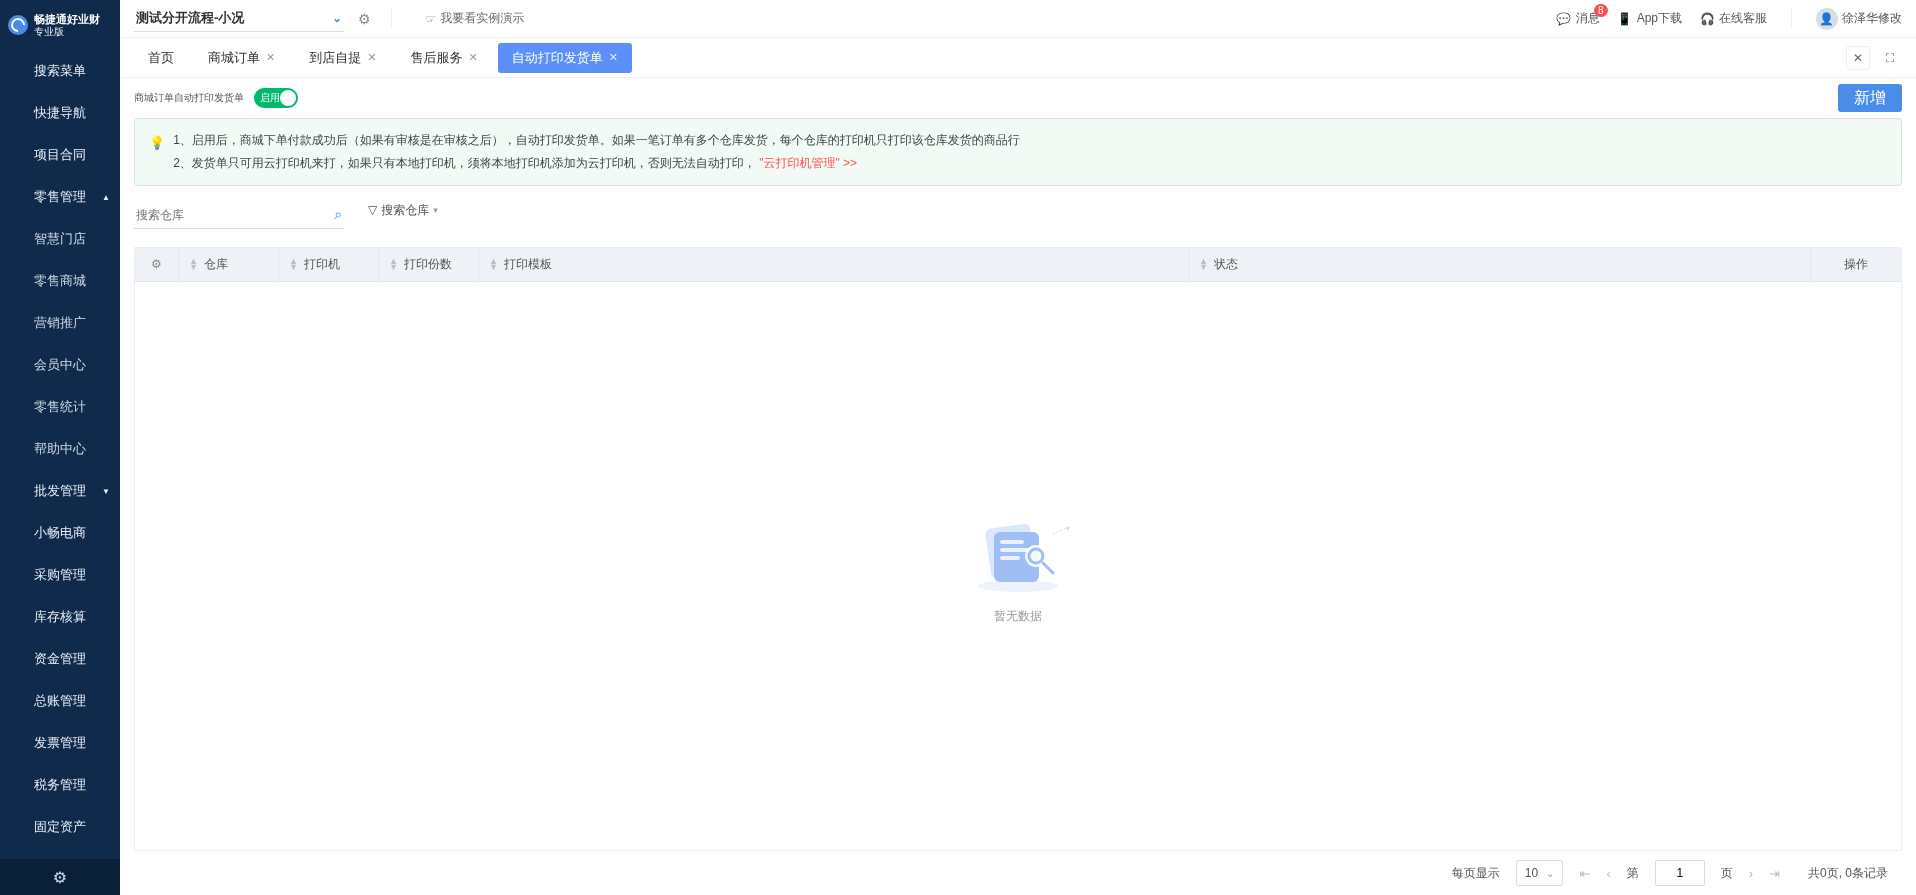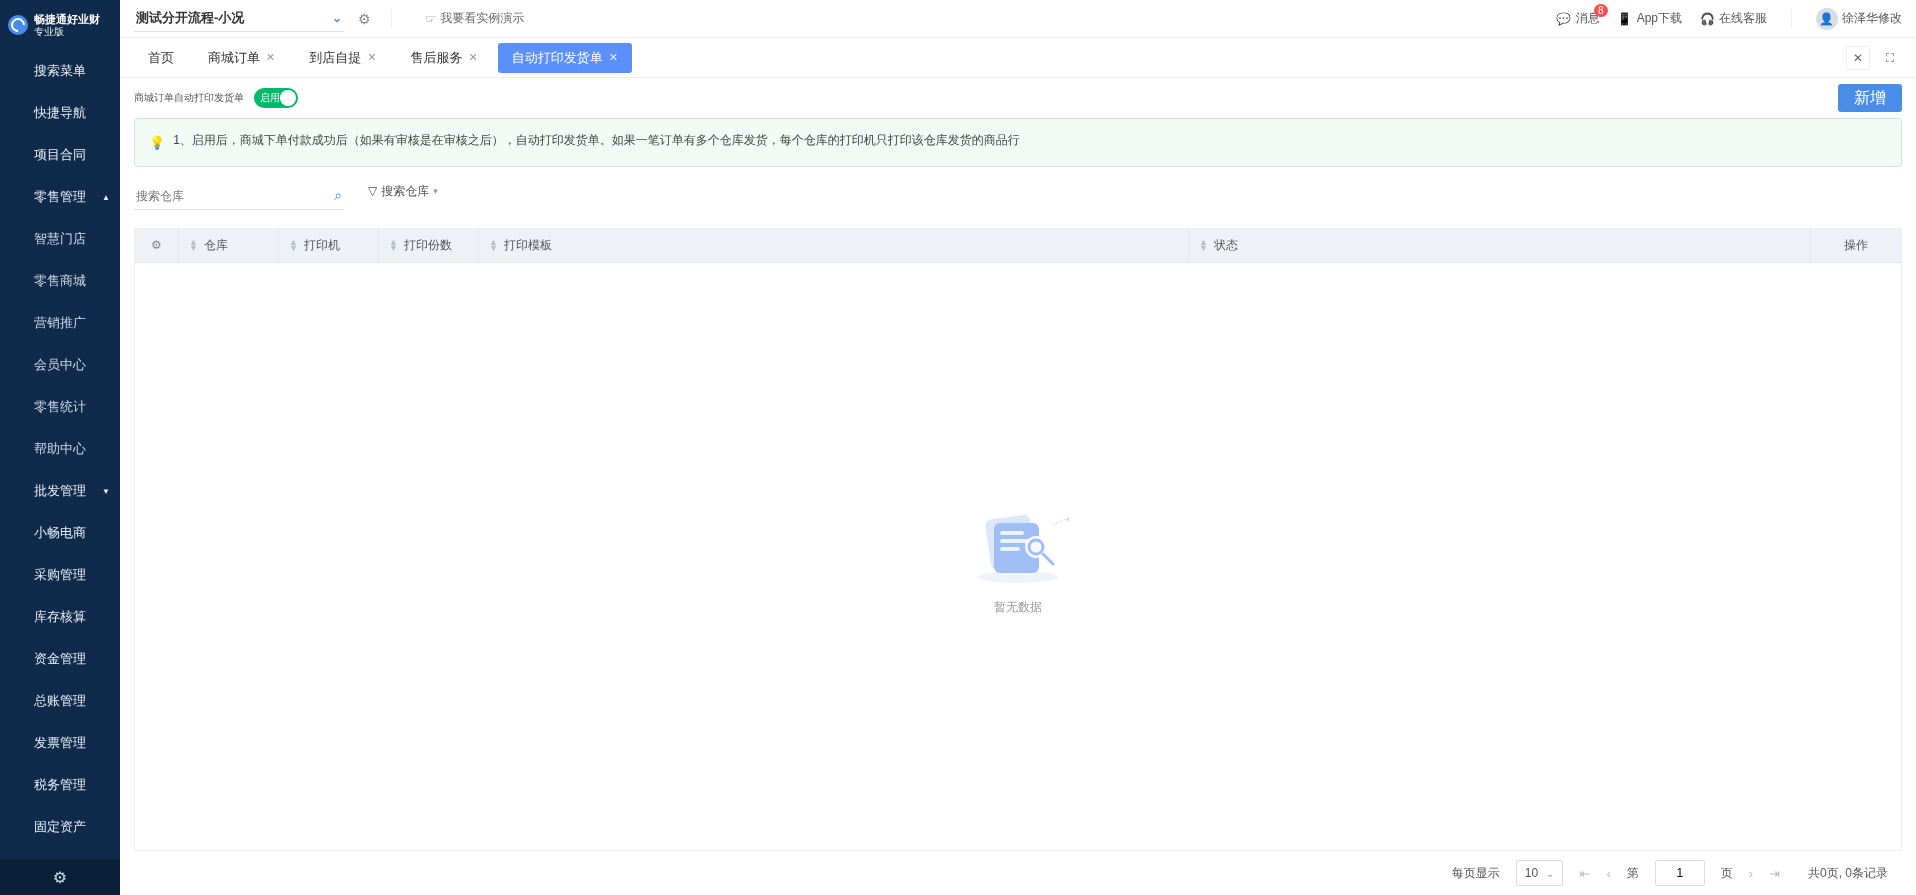--- a/index.html
+++ b/index.html
@@ -248,20 +248,24 @@
       <div class="toolbar-spacer"></div>
       <button class="btn-primary">新增</button>
     </div>
 
     <div class="content">
 
       <div class="tip-box">
         <span class="tip-icon">💡</span>
         <div>
           <div>1、启用后，商城下单付款成功后（如果有审核是在审核之后），自动打印发货单。如果一笔订单有多个仓库发货，每个仓库的打印机只打印该仓库发货的商品行</div>
+          <div>
+            <span>2、发货单只可用云打印机来打，如果只有本地打印机，须将本地打印机添加为云打印机，否则无法自动打印，</span>
+            <a class="tip-link">"云打印机管理" &gt;&gt;</a>
+          </div>
         </div>
       </div>
 
       <div class="filter-row">
         <div class="search-box">
           <input type="text" placeholder="搜索仓库" style="">
           <span class="search-icon">⌕</span>
         </div>
         <div class="more-cond">
           <span>▽</span>

